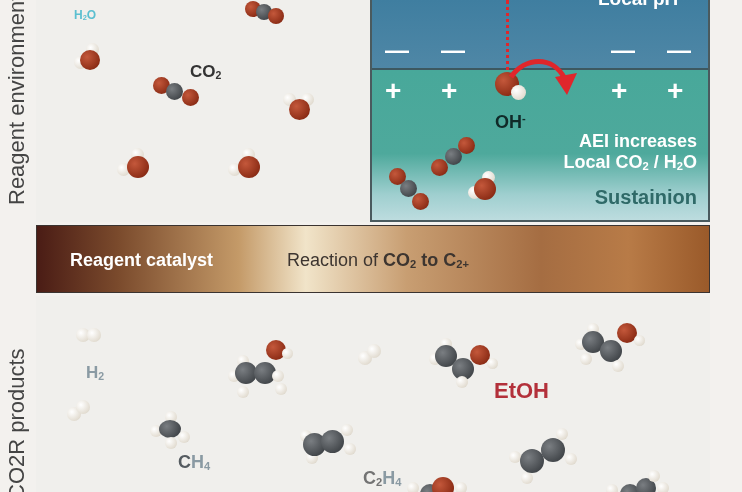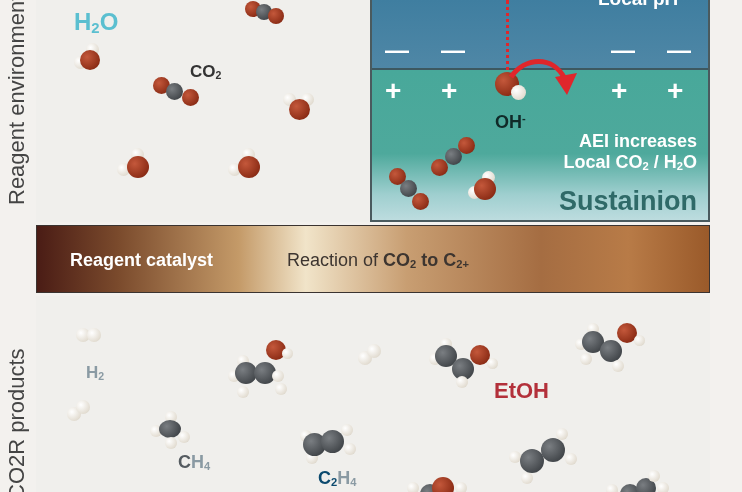--- a/index.html
+++ b/index.html
@@ -21,21 +21,21 @@
   .H{background:radial-gradient(circle at 35% 35%,#ffffff,#e3ddd2 70%,#c7c1b5);}
   .sign{position:absolute;color:#fff;font-weight:bold;}
 </style>
 </head>
 <body>
 
 <div class="side-label" style="top:205px;left:4px;">Reagent environment</div>
 <div class="side-label" style="top:500px;left:4px;">CO2R products</div>
 
 <div class="panel-top"></div>
-<div class="t" style="left:74px;top:8px;font-size:24px;font-weight:bold;color:#5bbfd0;">H<sub>2</sub>O</div>
+<div class="t" style="left:74px;top:8px;font-size:12px;font-weight:bold;color:#5bbfd0;">H<sub>2</sub>O</div>
 <div class="t" style="left:190px;top:62px;font-size:17px;font-weight:bold;color:#333;">CO<sub>2</sub></div>
 
 <div>
   <div class="atom O" style="left:245px;top:1px;width:16px;height:16px;"></div>
   <div class="atom C" style="left:256px;top:4px;width:16px;height:16px;"></div>
   <div class="atom O" style="left:268px;top:8px;width:16px;height:16px;"></div>
 </div>
 <div>
   <div class="atom H" style="left:86px;top:43px;width:13px;height:13px;"></div>
   <div class="atom H" style="left:74px;top:56px;width:13px;height:13px;"></div>
@@ -88,21 +88,21 @@
   <span>OH</span><sup>-</sup>
 </div>
 
 <svg style="position:absolute;left:505px;top:55px;" width="80" height="45" viewBox="0 0 80 45">
   <path d="M6 22 C 20 2, 48 0, 60 24" fill="none" stroke="#e0262b" stroke-width="5"></path>
   <polygon points="50,22 72,18 62,40" fill="#e0262b"></polygon>
 </svg>
 
 <div class="t" style="right:45px;top:131px;font-size:18px;font-weight:bold;color:#fff;text-align:center;">AEI increases</div>
 <div class="t" style="right:45px;top:152px;font-size:18px;font-weight:bold;color:#fff;text-align:right;">Local CO<sub>2</sub> / H<sub>2</sub>O</div>
-<div class="t" style="right:45px;top:186px;font-size:27px;font-weight:bold;color:#2f6a68;">Sustainion</div>
+<div class="t" style="right:45px;top:186px;font-size:20px;font-weight:bold;color:#2f6a68;">Sustainion</div>
 
 <div>
   <div class="atom O" style="left:458px;top:137px;width:17px;height:17px;"></div>
   <div class="atom C" style="left:445px;top:148px;width:17px;height:17px;"></div>
   <div class="atom O" style="left:431px;top:159px;width:17px;height:17px;"></div>
 </div>
 <div>
   <div class="atom O" style="left:389px;top:168px;width:17px;height:17px;"></div>
   <div class="atom C" style="left:400px;top:180px;width:17px;height:17px;"></div>
   <div class="atom O" style="left:412px;top:193px;width:17px;height:17px;"></div>
@@ -115,21 +115,21 @@
 
 <div class="copper"></div>
 <div class="t" style="left:70px;top:250px;font-size:18px;font-weight:bold;color:#fff;">Reagent catalyst</div>
 <div class="t" style="left:287px;top:250px;font-size:18px;color:#3d3530;">
   <span>Reaction of </span><b>CO<sub>2</sub> to C<sub>2+</sub></b>
 </div>
 
 <div class="panel-bot"></div>
 <div class="t" style="left:86px;top:363px;font-size:17px;font-weight:bold;color:#8a9aa3;">H<sub>2</sub></div>
 <div class="t" style="left:178px;top:452px;font-size:18px;font-weight:bold;"><span style="color:#555b60;">C</span><span style="color:#8a9aa3;">H<sub>4</sub></span></div>
-<div class="t" style="left:318px;top:468px;font-size:18px;font-weight:bold;"><span style="color:#0c4a6e;">C<sub>2</sub></span><span style="color:#8a9aa3;margin-top:29px;">H<sub>4</sub></span></div>
+<div class="t" style="left:318px;top:468px;font-size:18px;font-weight:bold;"><span style="color:#737373;margin-left:45px;">C<sub>2</sub></span><span style="color:#8a9aa3;margin-top:29px;">H<sub>4</sub></span></div>
 <div class="t" style="left:494px;top:378px;font-size:22px;font-weight:bold;color:#b3303a;">EtOH</div>
 
 <div>
   <div class="atom H" style="left:76px;top:328px;width:14px;height:14px;"></div>
   <div class="atom H" style="left:87px;top:328px;width:14px;height:14px;"></div>
 </div>
 <div>
   <div class="atom H" style="left:67px;top:407px;width:14px;height:14px;"></div>
   <div class="atom H" style="left:76px;top:400px;width:14px;height:14px;"></div>
 </div>

